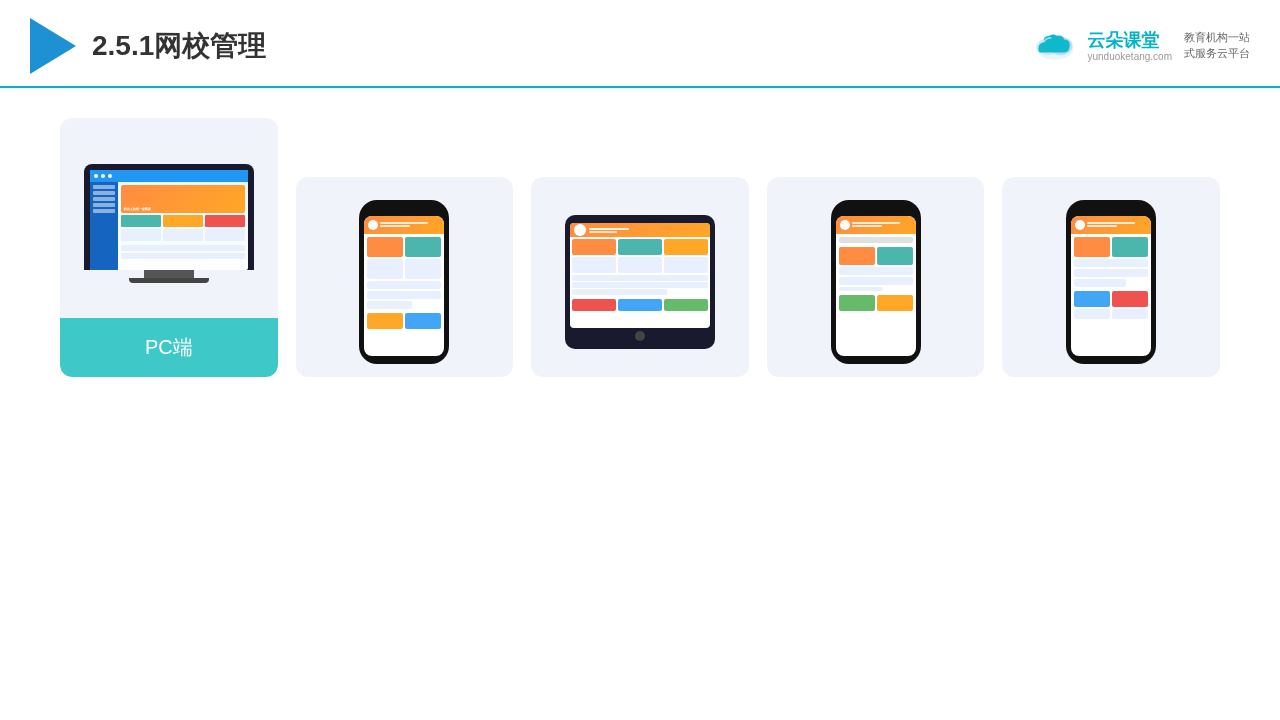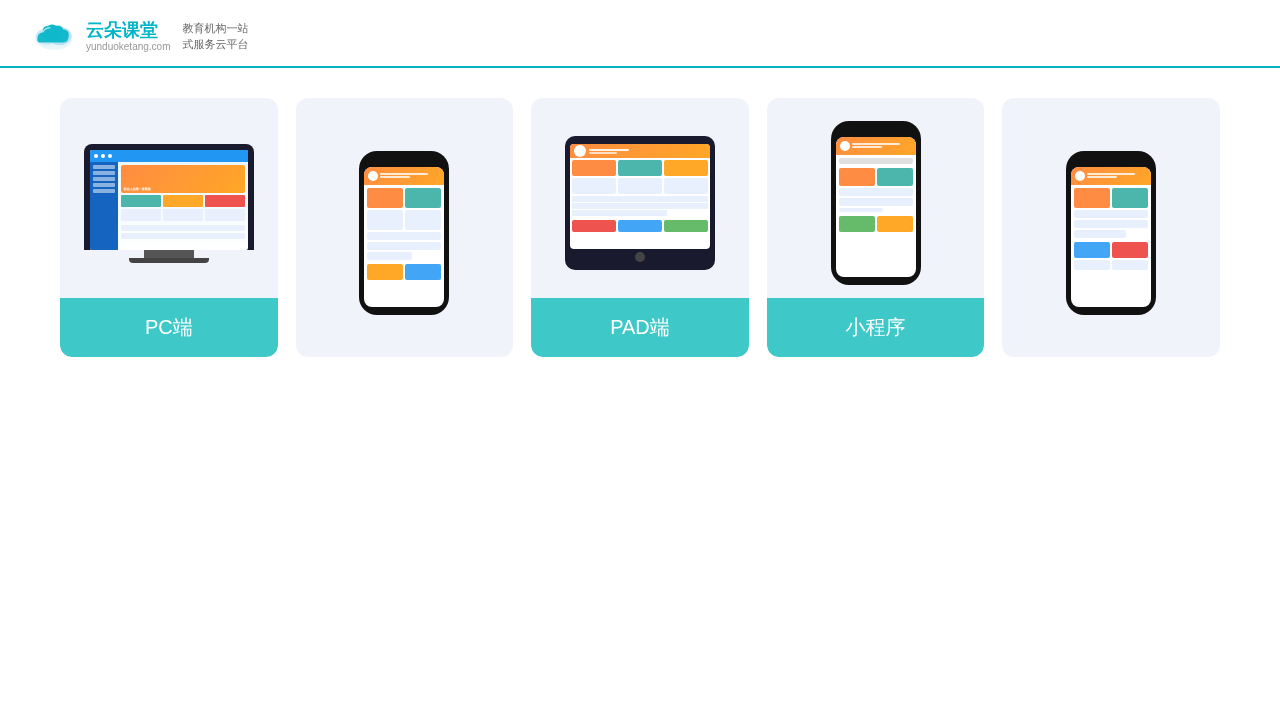--- a/index.html
+++ b/index.html
@@ -68,34 +68,36 @@
     }
     .brand-url {
       font-size: 10px;
       color: #999;
     }
     .brand-slogan {
       font-size: 10px;
       color: #666;
       line-height: 1.3;
       text-align: right;
+      font-family: Liberation Mono, monospace;
     }
     
     .description {
       padding: 28px 60px 10px 60px;
       font-size: 18px;
       color: #333;
       line-height: 2;
     }
     
     .cards-container {
       display: flex;
       gap: 18px;
       padding: 30px 60px 20px 60px;
       justify-content: space-between;
+      align-items: flex-end;
     }
     .card {
       flex: 1;
       background: #f0f4fa;
       border-radius: 12px;
       display: flex;
       flex-direction: column;
       align-items: center;
       overflow: hidden;
       min-width: 0;
@@ -343,20 +345,24 @@
       background: #e8f0fe;
       border-radius: 1px;
     }
   </style>
 </head>
 <body>
 
 <div class="page">
 
   <div class="header">
+    <div class="header-left">
+      <div class="logo-triangle"></div>
+      <h1 class="page-title">2.5.1网校管理</h1>
+    </div>
     <div class="header-right">
       <div class="brand-logo">
 
         <svg class="cloud-icon" viewBox="0 0 52 38" fill="none" xmlns="http://www.w3.org/2000/svg">
           <ellipse cx="26" cy="22" rx="20" ry="12" fill="#e8f6fb"></ellipse>
           <ellipse cx="18" cy="20" rx="12" ry="9" fill="#c8eaf5"></ellipse>
           <ellipse cx="32" cy="19" rx="13" ry="10" fill="#b8e0f0"></ellipse>
           <ellipse cx="24" cy="16" rx="11" ry="9" fill="#a0d8ec"></ellipse>
 
           <path d="M10 26 Q8 26 8 22 Q8 16 14 15 Q13 8 20 8 Q24 5 28 8 Q34 6 36 12 Q42 12 42 18 Q42 26 36 26 Z" fill="#00b5c8" opacity="0.9"></path>
@@ -490,21 +496,20 @@
                   <div class="tablet-card" style="background:#ef5350; height:12px;"></div>
                   <div class="tablet-card" style="background:#42a5f5; height:12px;"></div>
                   <div class="tablet-card" style="background:#66bb6a; height:12px;"></div>
                 </div>
               </div>
             </div>
           </div>
           <div class="tablet-home-btn"></div>
         </div>
       </div>
-      <div class="card-label">PAD端</div>
     </div>
 
     <div class="card">
       <div class="card-image-area">
         <div class="phone-frame">
           <div class="phone-notch"></div>
           <div class="phone-screen">
             <div class="phone-header-bar">
               <div class="phone-avatar"></div>
               <div class="phone-header-text">
@@ -522,21 +527,20 @@
               <div class="phone-list-item"></div>
               <div style="height:4px; background:#e8f0fe; border-radius:2px; width:60%;"></div>
               <div class="phone-row" style="margin-top:2px;">
                 <div class="phone-card" style="background:#66bb6a; height:16px;"></div>
                 <div class="phone-card" style="background:#ffa726; height:16px;"></div>
               </div>
             </div>
           </div>
         </div>
       </div>
-      <div class="card-label">小程序</div>
     </div>
 
     <div class="card">
       <div class="card-image-area">
         <div class="phone-frame">
           <div class="phone-notch"></div>
           <div class="phone-screen">
             <div class="phone-header-bar">
               <div class="phone-avatar"></div>
               <div class="phone-header-text">

